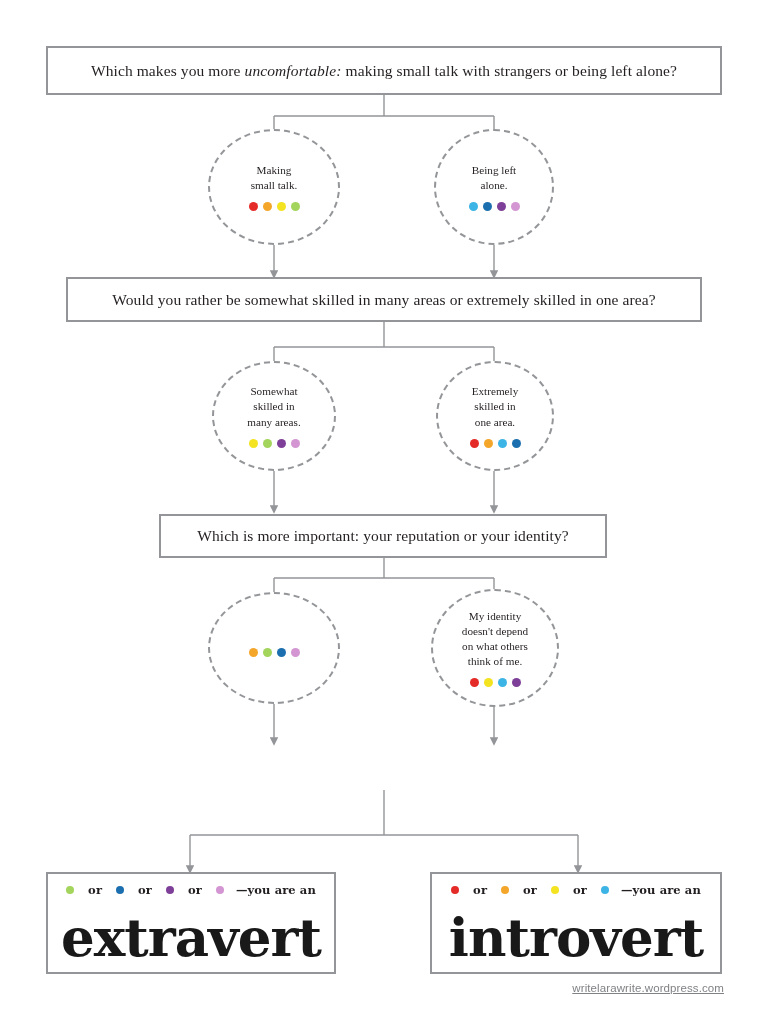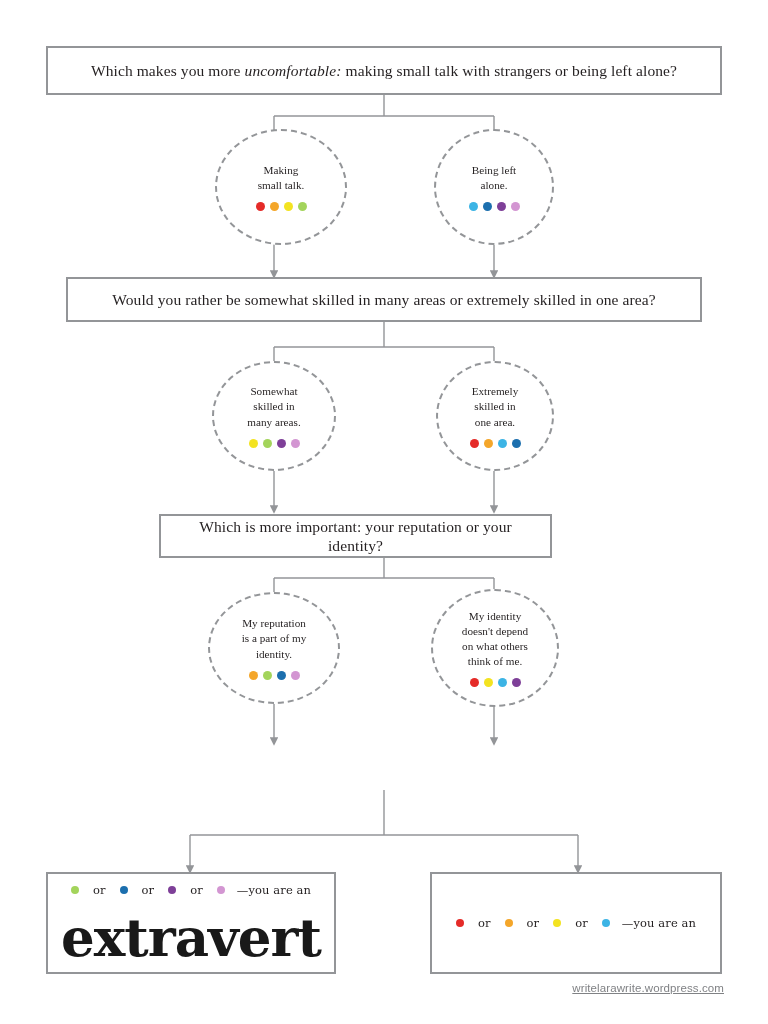--- a/index.html
+++ b/index.html
@@ -98,20 +98,21 @@
     justify-content: center;
   }
   .rline {
     display: flex;
     align-items: center;
     gap: 14px;
     font-size: 11.5px;
     font-family: "DejaVu Serif", "Liberation Serif", serif;
     color: #231f20;
     letter-spacing: .1px;
+    font-weight: bold;
   }
   .rline .dot { width: 8px; height: 8px; }
   .rword {
     font-family: "DejaVu Serif", "Liberation Serif", serif;
     font-weight: bold;
     font-size: 53px;
     line-height: 1;
     letter-spacing: -1px;
     margin-top: 14px;
     color: #191919;
@@ -177,26 +178,26 @@
   <div class="qbox" style="left:66px; top:277px; width:636px; height:45px;">
     <span>Would you rather be somewhat skilled in many areas or extremely skilled in one area?</span>
   </div>
 
   <div class="qbox" style="left:46px; top:46px; width:676px; height:49px;">
     <span>
       <span>Which makes you more </span><span class="em">uncomfortable:</span><span> making small talk with strangers or being left alone?</span>
     </span>
   </div>
 
-  <div class="qbox" style="left:159px; top:514px; width:393px; height:44px;">
+  <div class="qbox" style="left:159px; top:514px; width:448px; height:44px;">
     <span>Which is more important: your reputation or your identity?</span>
   </div>
 
 
-  <div class="circle" style="left:215px; top:129px; width:132px; height:116px;">
+  <div class="circle" style="left:208px; top:129px; width:132px; height:116px;">
     <div class="ctext">Making<br>small talk.</div>
     <div class="dots">
         <span class="dot" style="background: rgb(229, 43, 40);"></span>
         <span class="dot" style="background: rgb(244, 166, 42);"></span>
         <span class="dot" style="background: rgb(243, 227, 33);"></span>
         <span class="dot" style="background: rgb(163, 212, 91);"></span>
       </div>
   </div>
 
   <div class="circle" style="left:434px; top:129px; width:120px; height:116px;align-items:center;">
@@ -223,21 +224,20 @@
     <div class="ctext">Extremely<br>skilled in<br>one area.</div>
     <div class="dots">
         <span class="dot" style="background: rgb(229, 43, 40);"></span>
         <span class="dot" style="background: rgb(244, 166, 42);"></span>
         <span class="dot" style="background: rgb(60, 180, 229);"></span>
         <span class="dot" style="background: rgb(28, 111, 174);"></span>
       </div>
   </div>
 
   <div class="circle" style="left:208px; top:592px; width:132px; height:112px;">
-    <div class="ctext">My reputation<br>is a part of my<br>identity.</div>
     <div class="dots">
         <span class="dot" style="background: rgb(244, 166, 42);"></span>
         <span class="dot" style="background: rgb(163, 212, 91);"></span>
         <span class="dot" style="background: rgb(28, 111, 174);"></span>
         <span class="dot" style="background: rgb(211, 150, 210);"></span>
       </div>
   </div>
 
   <div class="circle" style="left:431px; top:589px; width:128px; height:118px;">
     <div class="ctext">My identity<br>doesn't depend<br>on what others<br>think of me.</div>
@@ -267,17 +267,18 @@
     <div class="rline">
         <span class="dot" style="background: rgb(229, 43, 40);"></span>
         <span>or</span>
         <span class="dot" style="background: rgb(244, 166, 42);"></span>
         <span>or</span>
         <span class="dot" style="background: rgb(243, 227, 33);"></span>
         <span>or</span>
         <span class="dot" style="background: rgb(60, 180, 229);"></span>
         <span style="margin-left: -2px;">—you are an</span>
       </div>
+    <div class="rword">introvert</div>
   </div>
 
   <div id="footer">writelarawrite.wordpress.com</div>
 
 </div>
 
 </body></html>

